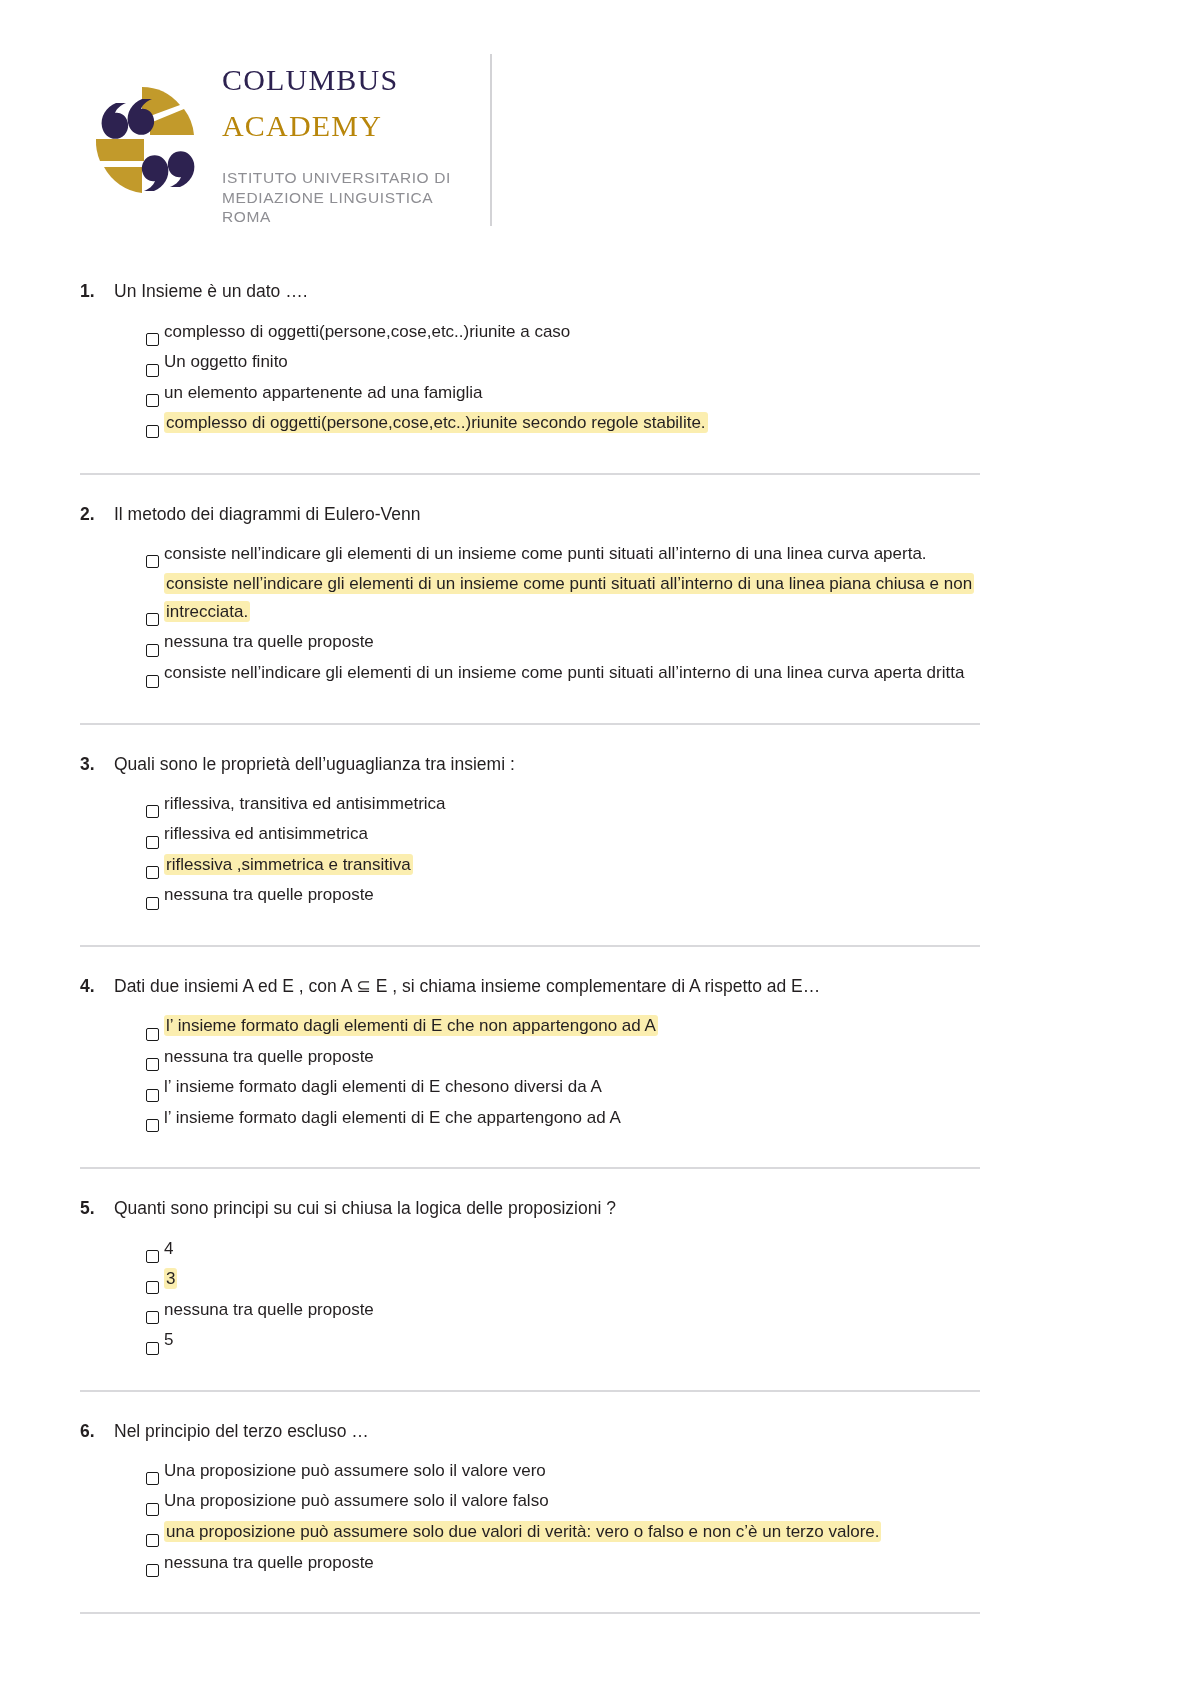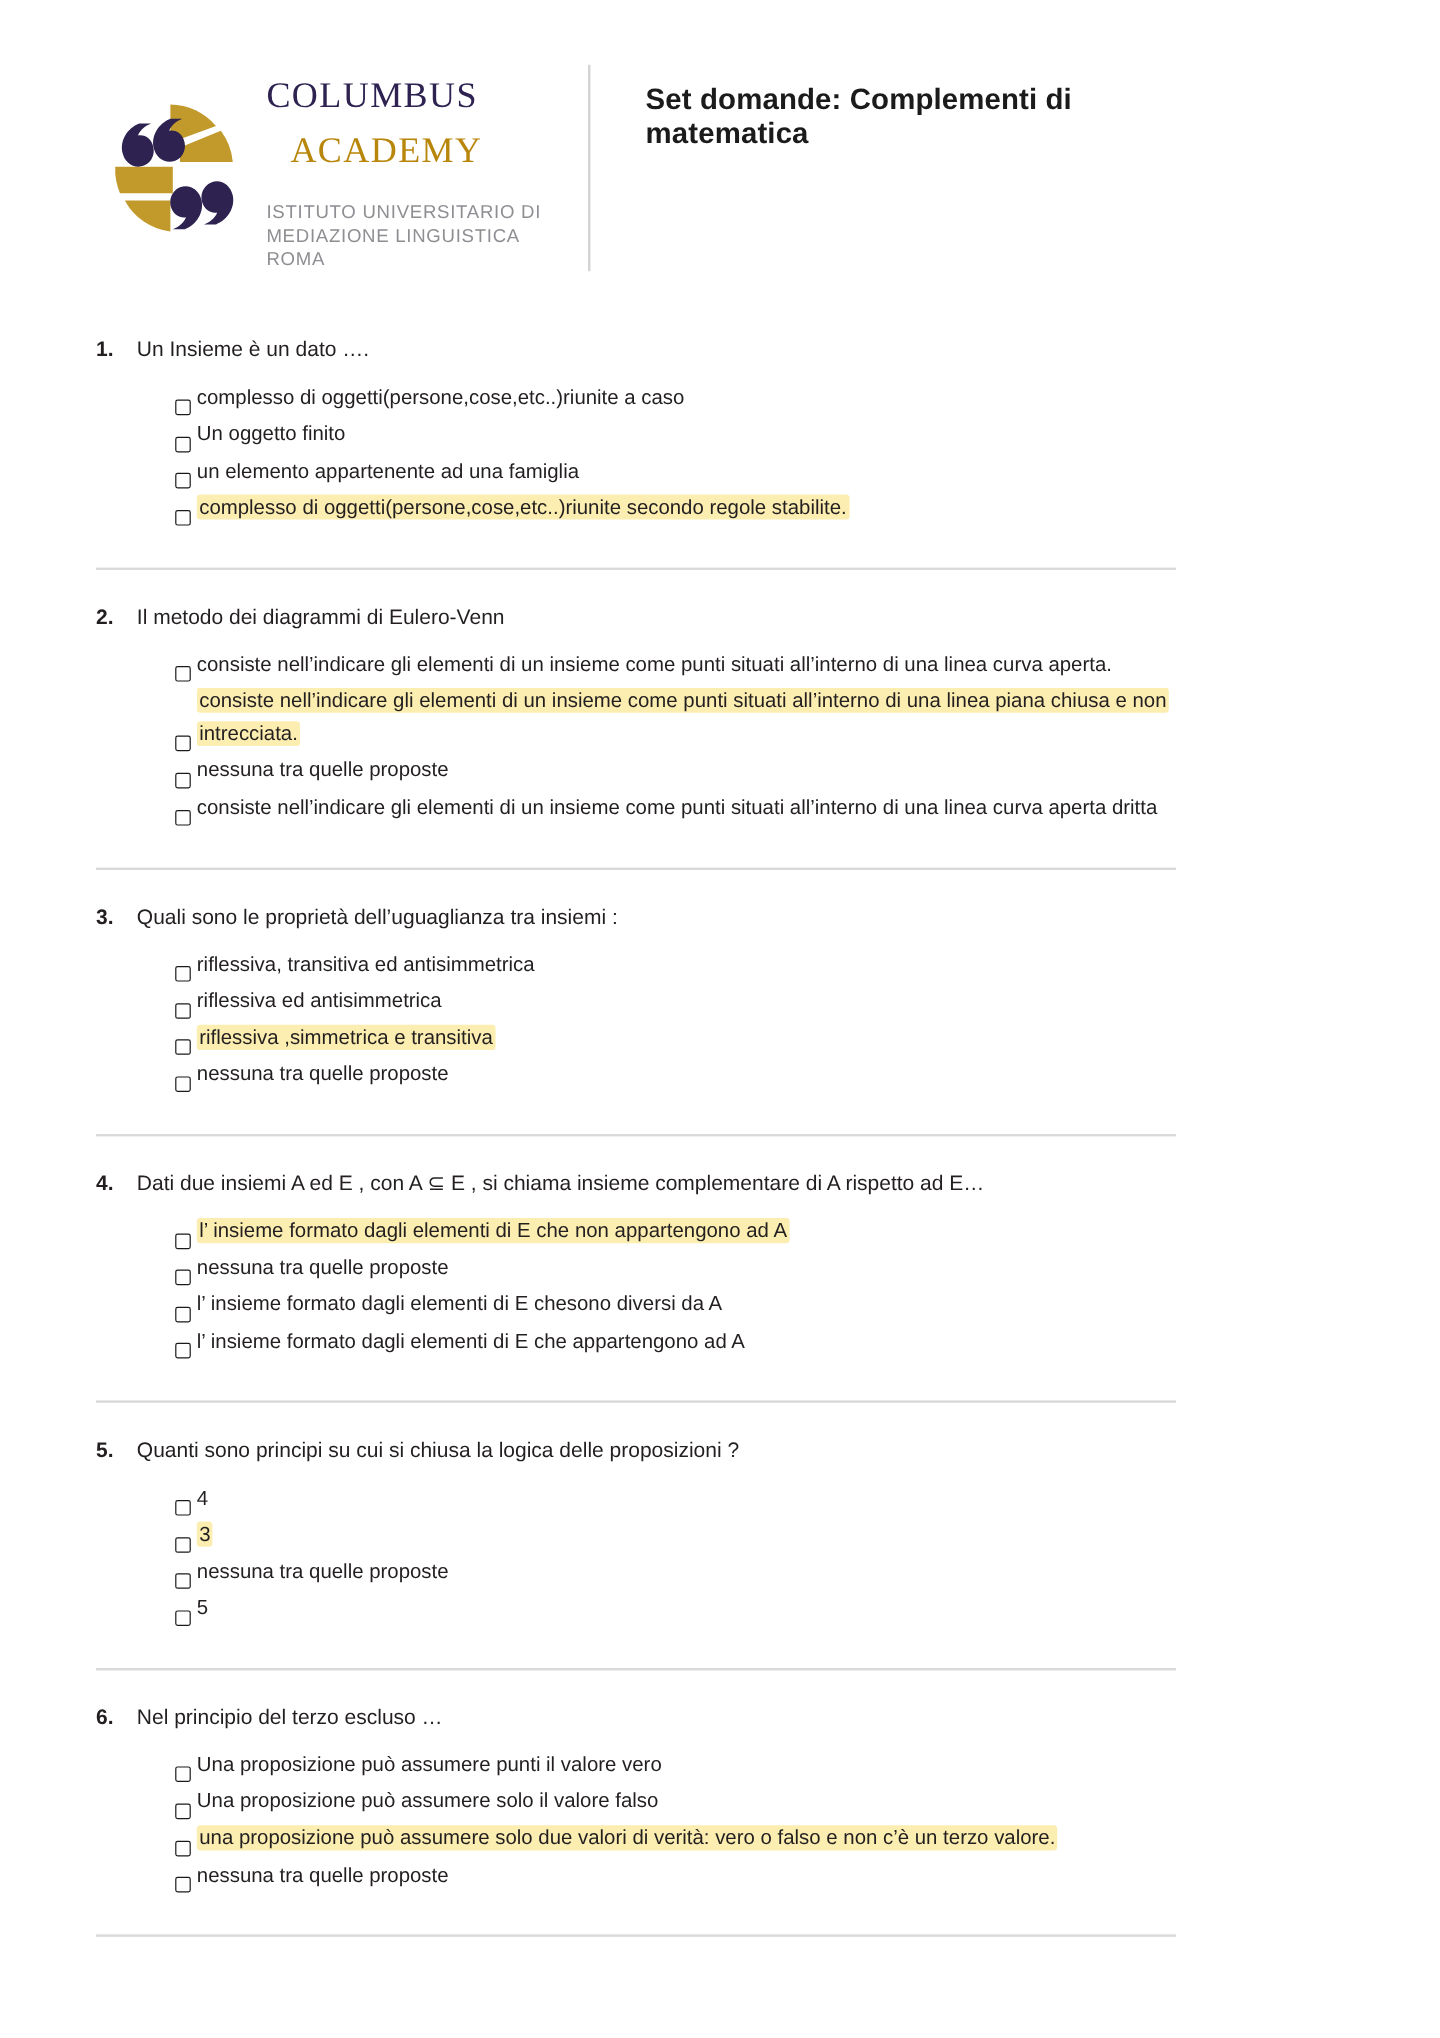--- a/index.html
+++ b/index.html
@@ -63,21 +63,20 @@
   .logo-line1::first-letter { font-size: 1.0em; }
   .logo-line2 {
     font-family: "Liberation Serif", serif;
     font-size: 43px;
     letter-spacing: 1.2px;
     color: #b8860b;
     line-height: 1.05;
     font-variant: small-caps;
     text-transform: lowercase;
     margin-top: 2px;
-    margin-left: 20px;
   }
   .logo-sub {
     font-family: "Liberation Sans", sans-serif;
     font-size: 15.5px;
     color: #8e8e93;
     letter-spacing: 0.6px;
     line-height: 1.25;
     margin-top: 24px;
   }
   .header-divider {
@@ -200,21 +199,20 @@
         <div class="logo-line2">ACADEMY</div>
         <div class="logo-sub">
           <div>ISTITUTO UNIVERSITARIO DI</div>
           <div>MEDIAZIONE LINGUISTICA ROMA</div>
         </div>
       </div>
     </div>
 
     <div class="header-divider"></div>
 
-    <div class="header-title">Set domande: Complementi di matematica</div>
   </div>
 
   <div class="content" id="questions-container">
       <div class="question-block">
         <div class="q-head">
           <div class="q-num">1.</div>
           <div class="q-text">Un Insieme è un dato ….</div>
         </div>
         <ul class="options">
           <li class="option">
@@ -337,21 +335,21 @@
       </div>
       <div class="divider"></div>
       <div class="question-block">
         <div class="q-head">
           <div class="q-num">6.</div>
           <div class="q-text">Nel principio del terzo escluso …</div>
         </div>
         <ul class="options">
           <li class="option">
             <span class="checkbox"></span>
-            <span class="opt-text"><span>Una proposizione può assumere punti il valore vero</span></span>
+            <span class="opt-text"><span>Una proposizione può assumere solo il valore vero</span></span>
           </li>
           <li class="option">
             <span class="checkbox"></span>
             <span class="opt-text"><span>Una proposizione può assumere solo il valore falso</span></span>
           </li>
           <li class="option">
             <span class="checkbox"></span>
             <span class="opt-text"><span class="hl">una proposizione può assumere solo due valori di verità: vero o falso e non c’è un terzo valore.</span></span>
           </li>
           <li class="option">

